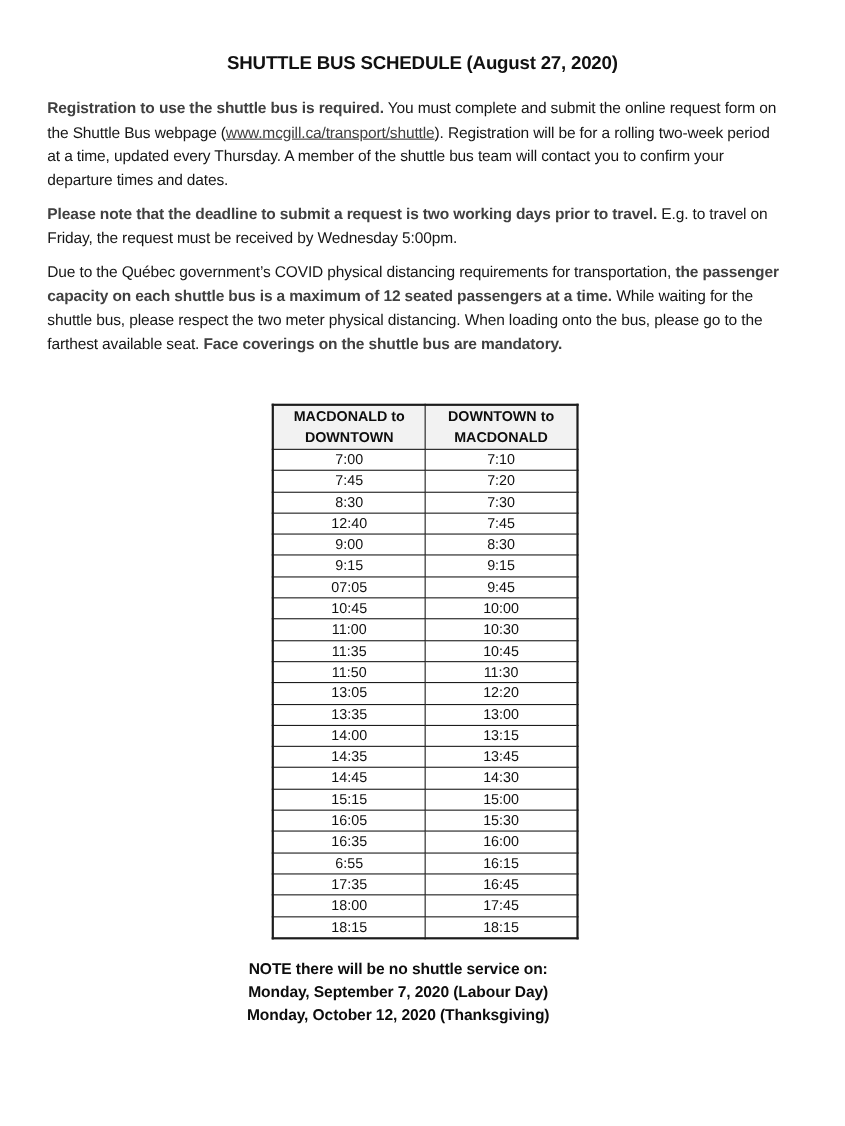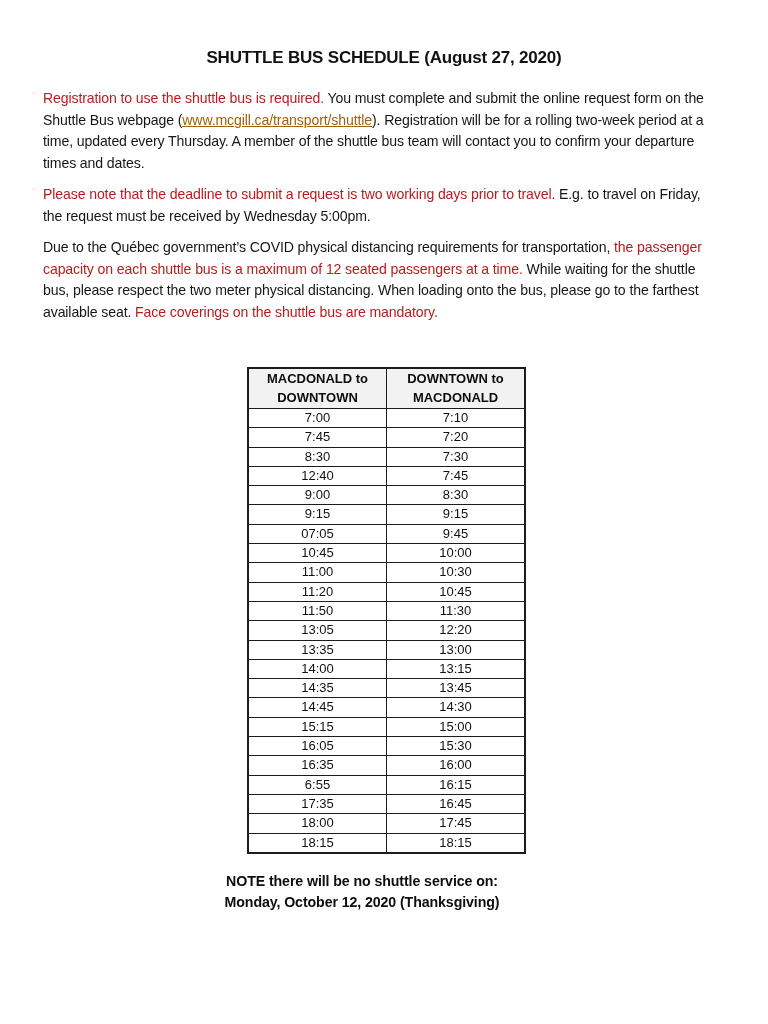--- a/index.html
+++ b/index.html
@@ -34,25 +34,25 @@
     margin: 19px 58px 0 43px;
   }
   .content p {
     margin: 0 0 10px 0;
     font-size: 14.1px;
     line-height: 21.5px;
     letter-spacing: -0.12px;
     color: #161616;
   }
   .content p b {
-    font-weight: 400;
-    color: #b91c1c;
+    font-weight: 700;
+    color: #404040;
   }
   a.link {
-    color: #a16207;
+    color: #404040;
     text-decoration: underline;
     cursor: pointer;
   }
   .table-wrap {
     margin: 44px 0 4px 247px;
     width: 274px;
   }
   table.schedule {
     border-collapse: collapse;
     table-layout: fixed;
@@ -147,21 +147,21 @@
           </tr>
           <tr>
             <td>10:45</td>
             <td>10:00</td>
           </tr>
           <tr>
             <td>11:00</td>
             <td>10:30</td>
           </tr>
           <tr>
-            <td>11:20</td>
+            <td>11:35</td>
             <td>10:45</td>
           </tr>
           <tr>
             <td>11:50</td>
             <td>11:30</td>
           </tr>
           <tr>
             <td>13:05</td>
             <td>12:20</td>
           </tr>
@@ -208,16 +208,17 @@
           <tr>
             <td>18:15</td>
             <td>18:15</td>
           </tr>
       </tbody>
     </table>
   </div>
 
   <div class="note">
     <div>NOTE there will be no shuttle service on:</div>
+    <div>Monday, September 7, 2020 (Labour Day)</div>
     <div>Monday, October 12, 2020 (Thanksgiving)</div>
   </div>
 
 </div>
 
 </body></html>

